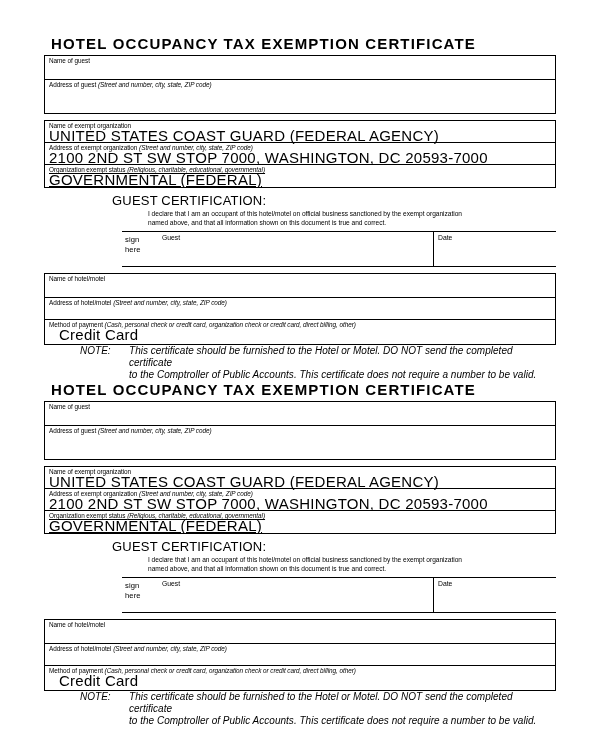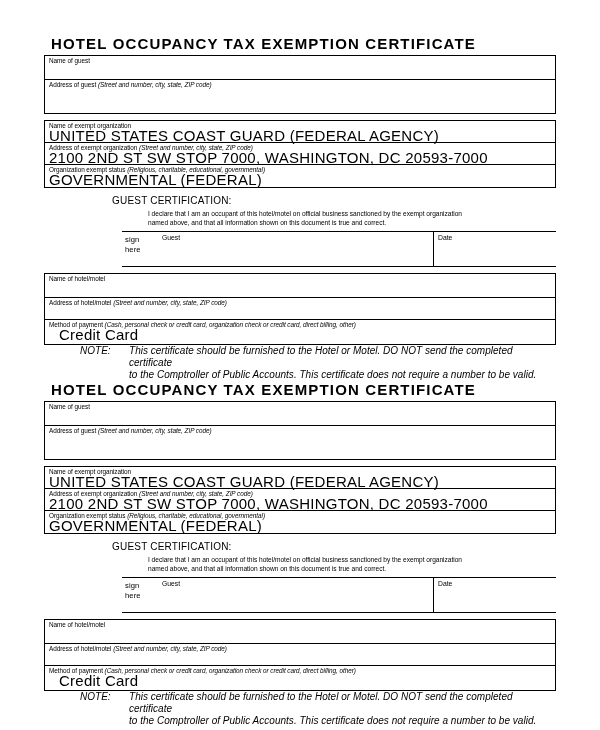--- a/index.html
+++ b/index.html
@@ -76,37 +76,37 @@
     line-height: 12.5px;
     letter-spacing: 0.25px;
     white-space: nowrap;
   }
 
   
   .f-name-guest      { height: 24px; }
   .f-addr-guest      { height: 33px; }
   .f-name-org        { height: 22px; }
   .f-addr-org        { height: 22px; }
-  .f-status-org      { height: 22px; }
+  .f-status-org      { height: 22px; text-decoration: underline; }
   .f-name-hotel      { height: 24px; }
   .f-addr-hotel      { height: 22px; }
   .f-method          { height: 24px; }
 
   .f-method .field-value,
   .f-name-hotel .field-value {
     padding-left: 10px;
   }
 
   
   .certification {
     margin-top: 7px;
     position: relative;
   }
   .cert-heading {
-    font-size: 10px;
+    font-size: 13px;
     line-height: 11px;
     letter-spacing: 0.2px;
     margin-left: 68px;
   }
   .cert-body {
     font-size: 6.6px;
     line-height: 9px;
     letter-spacing: -0.02px;
     margin-left: 104px;
     margin-top: 3px;

